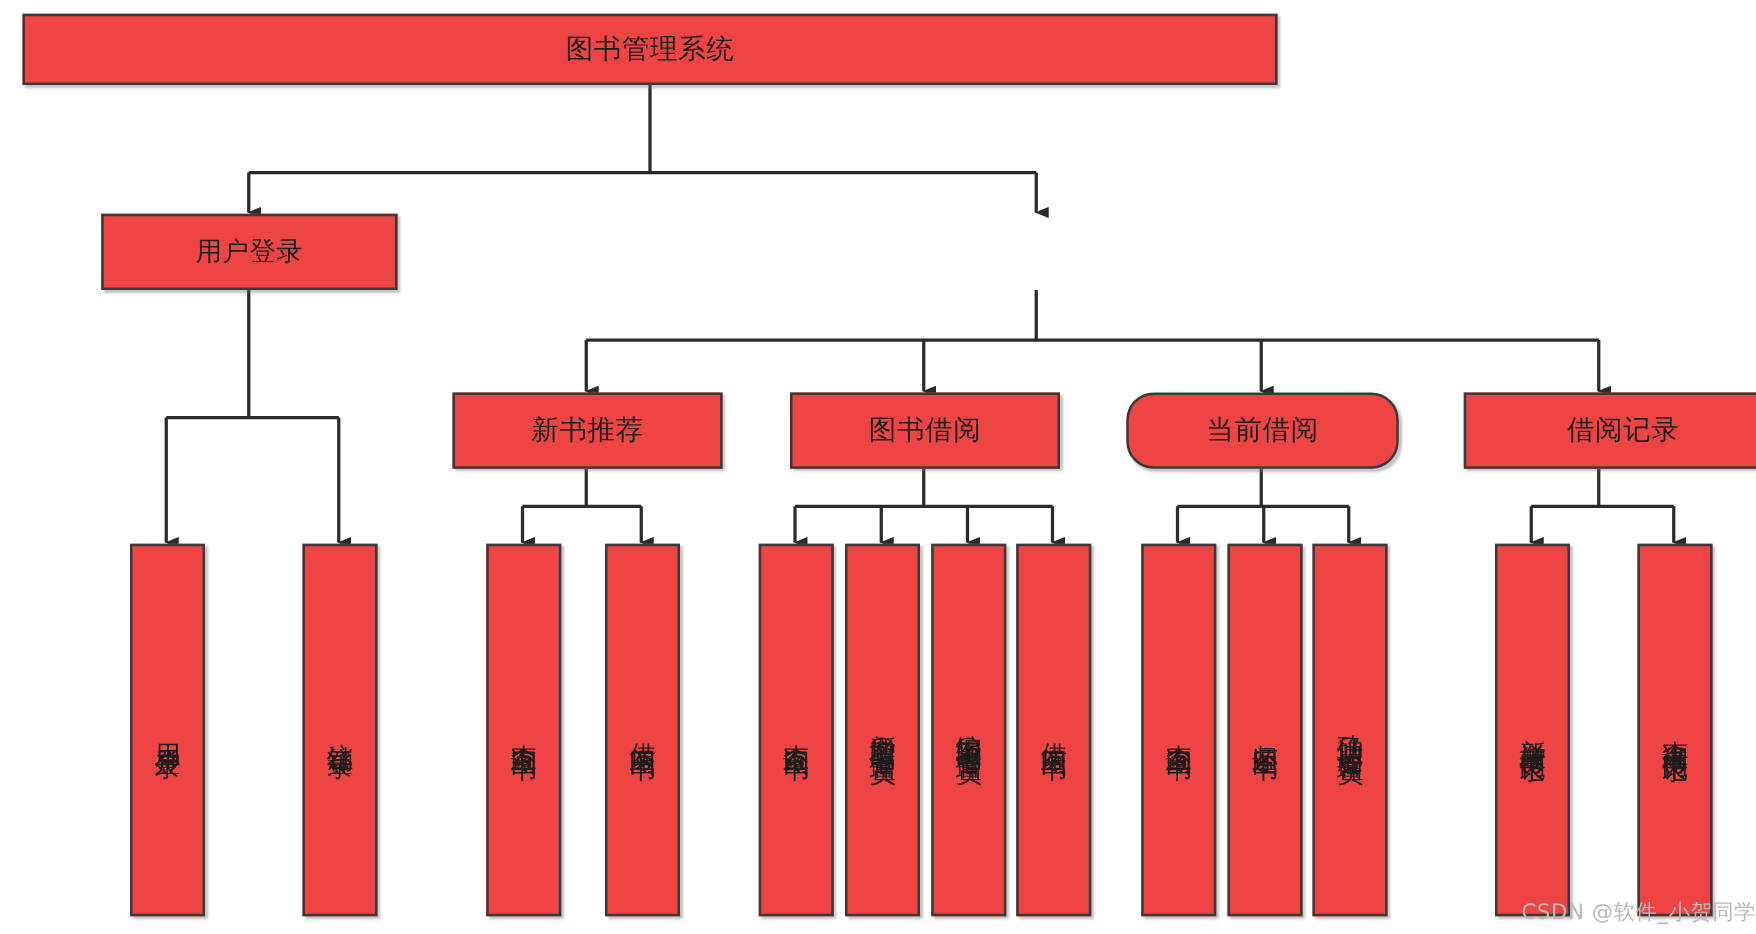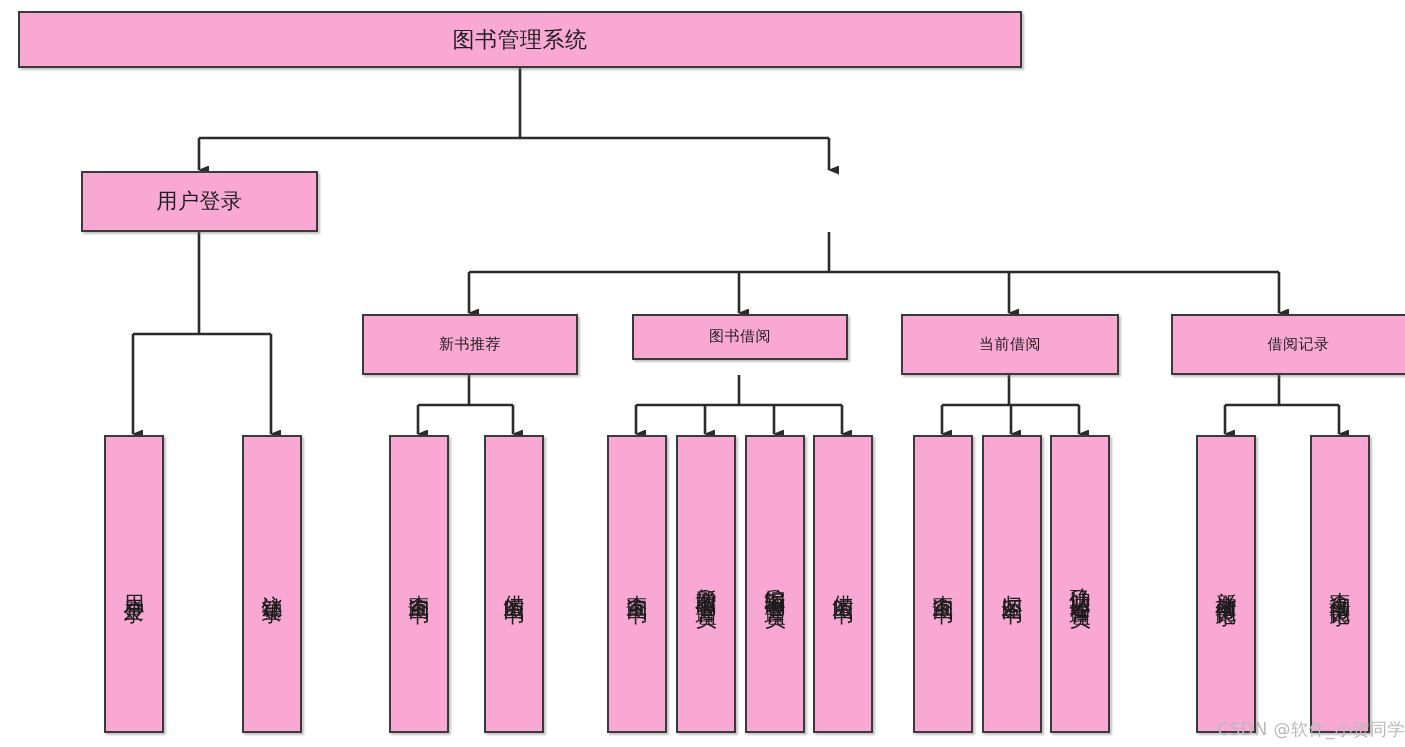--- a/index.html
+++ b/index.html
@@ -22,21 +22,21 @@
     position: absolute;
     left: 0;
     top: 0;
     width: 1405px;
     height: 747px;
     pointer-events: none;
   }
   .node {
     position: absolute;
     box-sizing: border-box;
-    background: #f9a8d4;
+    background: #ef4444;
     border: 2px solid #3a3a3a;
     box-shadow: 2px 2px 2px rgba(120,120,120,0.45);
     display: flex;
     align-items: center;
     justify-content: center;
     color: #1c1c1c;
     z-index: 2;
   }
   .node .label {
     font-size: 21px;
@@ -47,21 +47,21 @@
   }
   .node.vertical .label {
     writing-mode: vertical-rl;
     text-orientation: upright;
     letter-spacing: 3px;
     font-size: 21px;
     white-space: nowrap;
   }
   .node.root .label { font-size: 22px; }
   .node.tier2 .label { font-size: 21px; }
-  .node.tier3 .label { font-size: 15px; }
+  .node.tier3 .label { font-size: 22px; }
   .watermark {
     position: absolute;
     right: 0;
     bottom: 6px;
     font-size: 17px;
     color: #b9b9b9;
     letter-spacing: 0.5px;
     white-space: nowrap;
     z-index: 3;
     font-family: "DejaVu Sans", "Liberation Sans", sans-serif;
@@ -119,24 +119,24 @@
     <span class="label">图书管理系统</span>
   </div>
 
   <div class="node tier2" style="left: 81px; top: 171px; width: 237px; height: 61px;">
     <span class="label">用户登录</span>
   </div>
 
   <div class="node tier3" style="left: 362px; top: 314px; width: 216px; height: 61px;">
     <span class="label">新书推荐</span>
   </div>
-  <div class="node tier3" style="left: 632px; top: 314px; width: 216px; height: 46px;">
+  <div class="node tier3" style="left: 632px; top: 314px; width: 216px; height: 61px;">
     <span class="label">图书借阅</span>
   </div>
-  <div class="node tier3" style="left: 901px; top: 314px; width: 218px; height: 61px;">
+  <div class="node tier3" style="left: 901px; top: 314px; width: 218px; height: 61px; border-radius: 22px;">
     <span class="label">当前借阅</span>
   </div>
   <div class="node tier3" style="left: 1171px; top: 314px; width: 255px; height: 61px;">
     <span class="label">借阅记录</span>
   </div>
 
   <div class="node vertical" style="left: 104px; top: 435px; width: 60px; height: 298px;">
     <span class="label">用户登录</span>
   </div>
   <div class="node vertical" style="left: 242px; top: 435px; width: 60px; height: 298px;">

